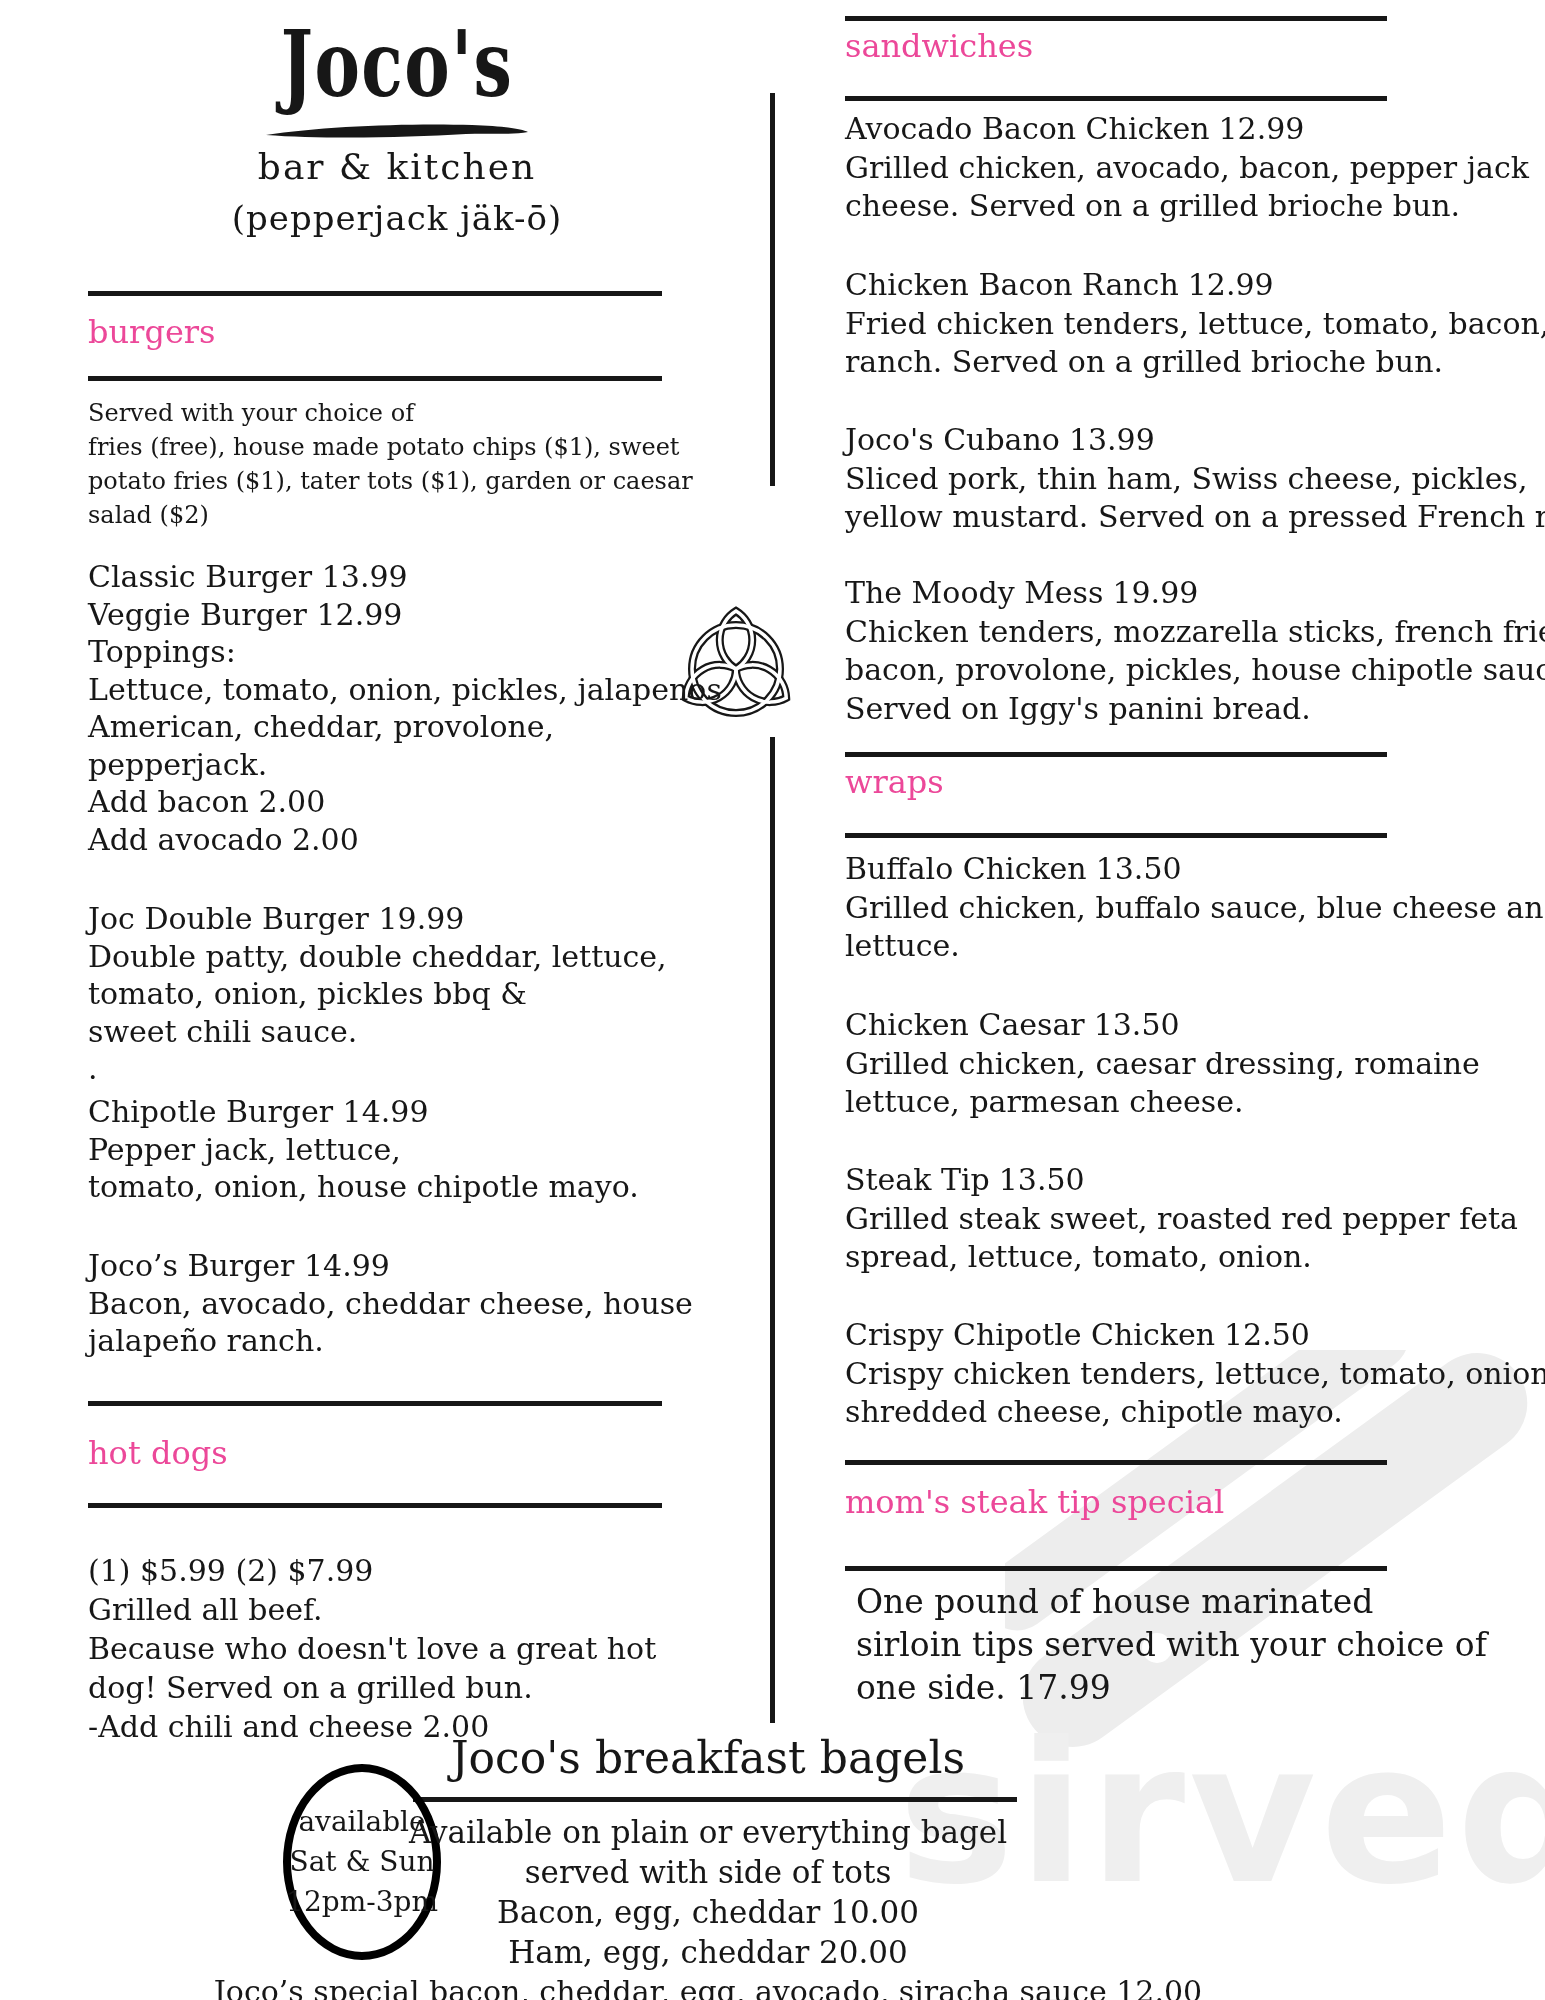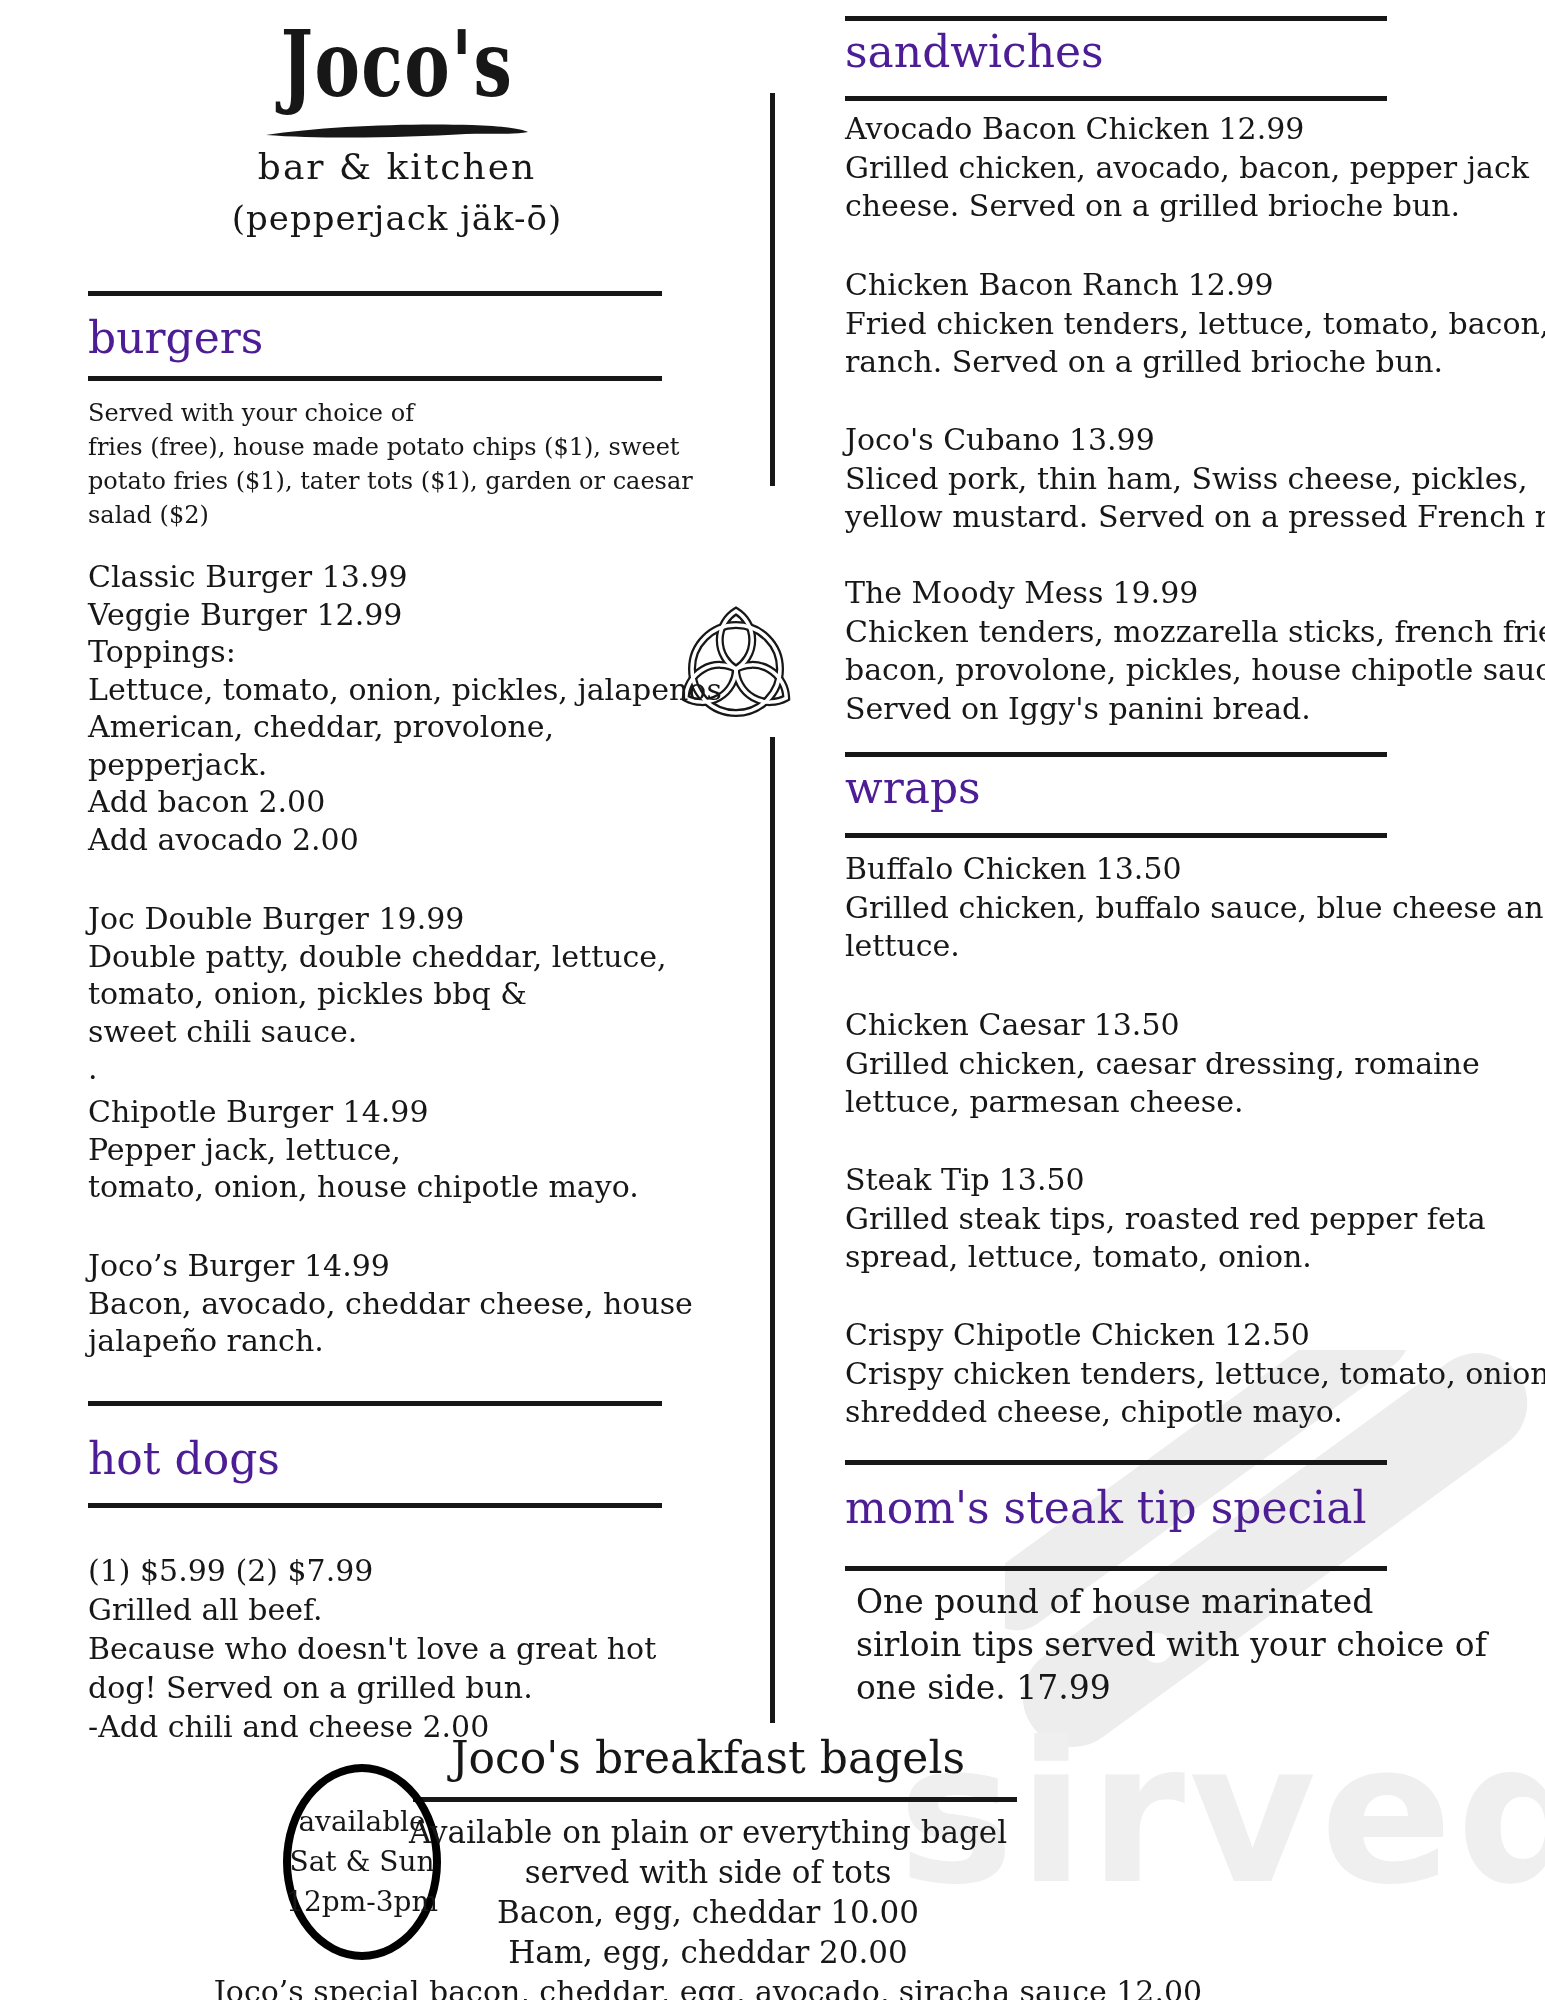--- a/index.html
+++ b/index.html
@@ -1,20 +1,20 @@
 <!DOCTYPE html>
 <html><head>
 <meta charset="utf-8">
 <style>
   html,body{margin:0;padding:0;background:#ffffff;}
   .page{position:relative;width:1545px;height:2000px;background:#ffffff;overflow:hidden;
         font-family:"DejaVu Serif", serif;color:#171717;}
   .rule{position:absolute;height:5px;background:#171717;}
   .vrule{position:absolute;width:5px;background:#171717;}
-  .sec-title{position:absolute;font-size:44px;line-height:1;color:#4c1d95;}
+  .sec-title{position:absolute;font-size:32px;line-height:1;color:#ec4899;}
   .pre{white-space:pre;}
   .body-l{position:absolute;left:88px;font-size:30px;line-height:37.5px;}
   .body-hd{position:absolute;left:88px;font-size:30px;line-height:39px;margin-top:33px;}
   .intro{position:absolute;left:88px;font-size:24px;line-height:34px;}
   .item{position:absolute;left:845px;width:700px;}
   .item .nm{font-size:30px;line-height:38.5px;}
   .item .nm .pr{margin-left:9px;}
   .item .ds{font-size:30px;line-height:38.5px;white-space:pre;}
   .mom-body{position:absolute;left:856px;font-size:33px;line-height:43px;white-space:pre;}
   .header{position:absolute;left:0;top:0;width:794px;height:260px;text-align:center;}
@@ -162,21 +162,21 @@
     <div class="ds">Grilled chicken, buffalo sauce, blue cheese and
 lettuce.</div>
   </div>
   <div class="item" style="top:1006px;">
     <div class="nm"><span>Chicken Caesar</span><span class="pr">13.50</span></div>
     <div class="ds">Grilled chicken, caesar dressing, romaine
 lettuce, parmesan cheese.</div>
   </div>
   <div class="item" style="top:1161px;">
     <div class="nm"><span>Steak Tip</span><span class="pr">13.50</span></div>
-    <div class="ds">Grilled steak tips, roasted red pepper feta
+    <div class="ds">Grilled steak sweet, roasted red pepper feta
 spread, lettuce, tomato, onion.</div>
   </div>
   <div class="item" style="top:1316px;">
     <div class="nm"><span>Crispy Chipotle Chicken</span><span class="pr">12.50</span></div>
     <div class="ds">Crispy chicken tenders, lettuce, tomato, onion,
 shredded cheese, chipotle mayo.</div>
   </div>
 
   <div class="rule" style="left:845px;top:1460px;width:542px;"></div>
   <div class="sec-title" style="left:845px;top:1486px;">mom's steak tip special</div>

